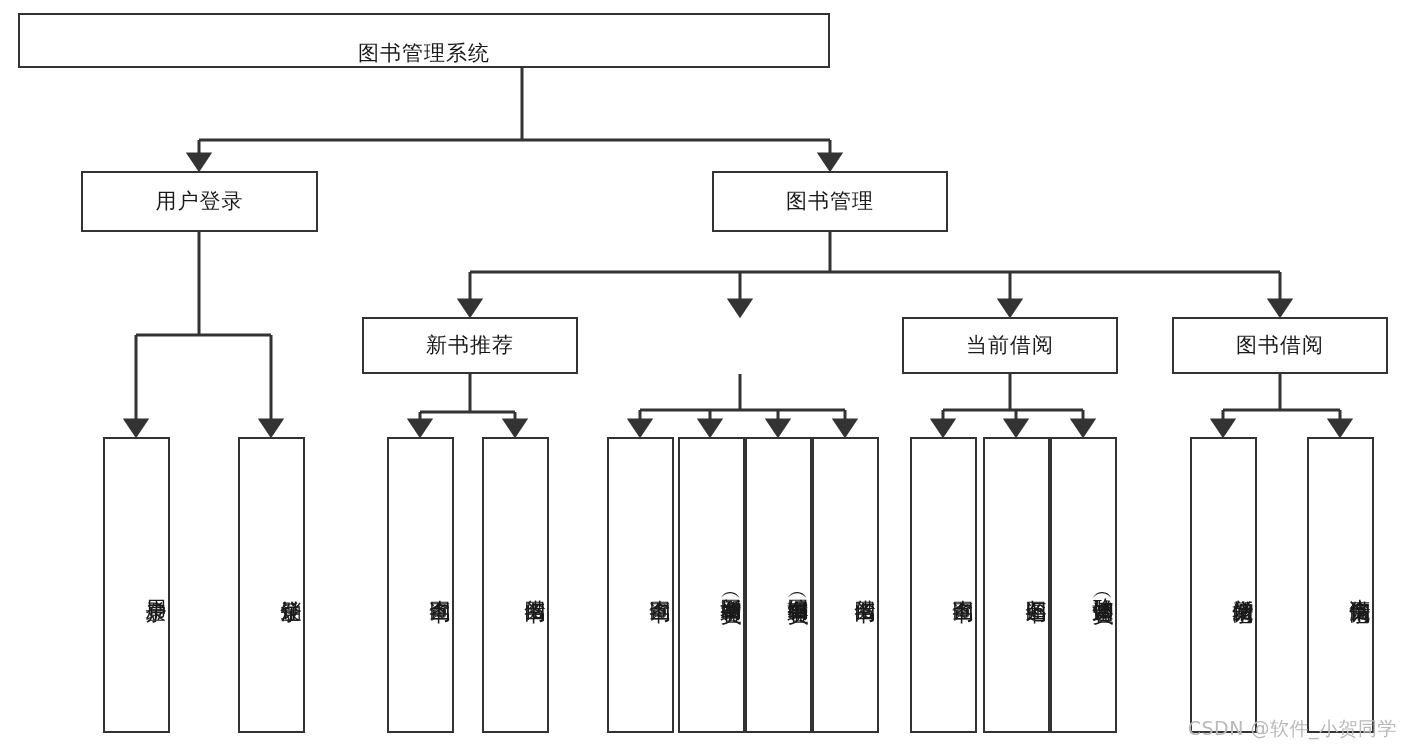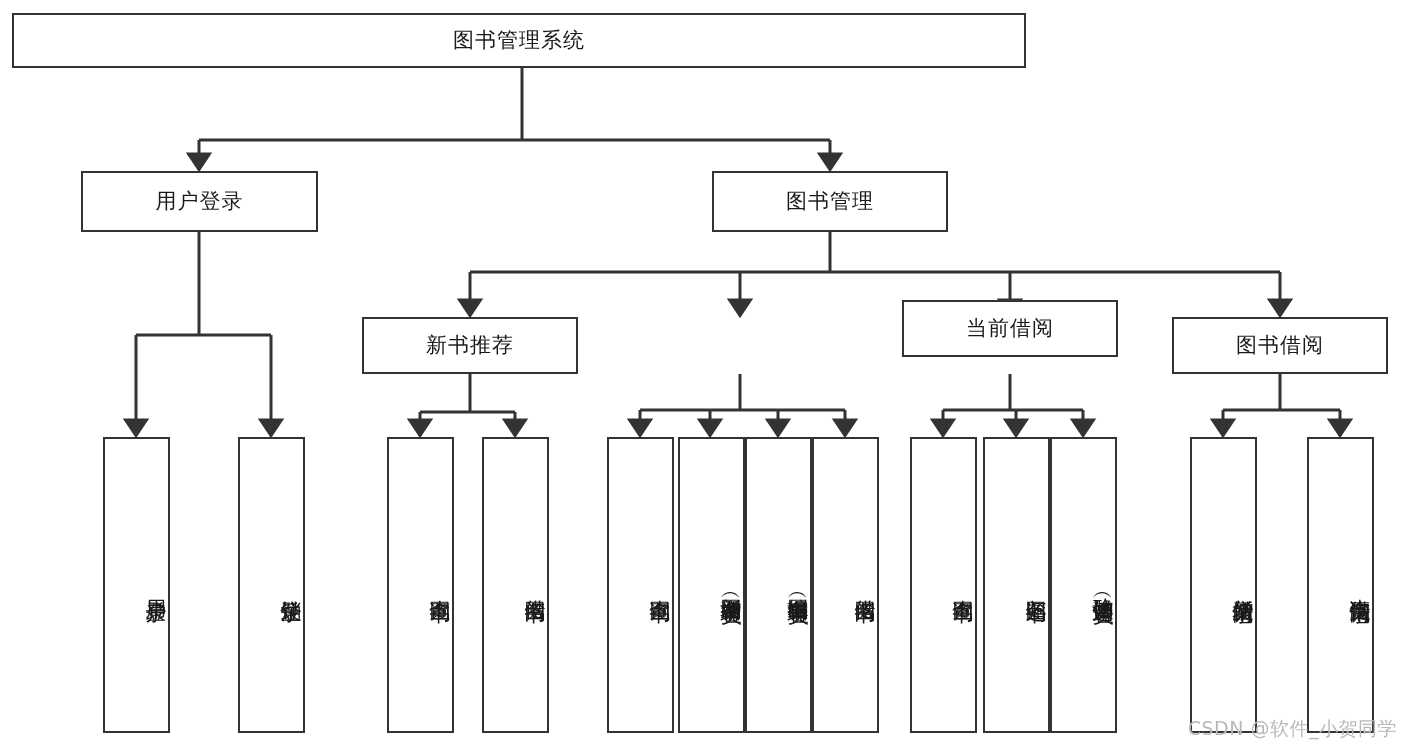--- a/index.html
+++ b/index.html
@@ -118,35 +118,35 @@
       <path d="M1016,410 L1016,428" marker-end="url(#arrow)"></path>
       <path d="M1083,410 L1083,428" marker-end="url(#arrow)"></path>
 
       <path d="M1280,374 L1280,410"></path>
       <path d="M1223,410 L1340,410"></path>
       <path d="M1223,410 L1223,428" marker-end="url(#arrow)"></path>
       <path d="M1340,410 L1340,428" marker-end="url(#arrow)"></path>
     </g>
   </svg>
 
-  <div class="node node-h" style="left:12px; top:13px; width:1014px; height:55px;">
+  <div class="node node-h" style="left:18px; top:13px; width:812px; height:55px;align-items:flex-end;">
     <span>图书管理系统</span>
   </div>
 
   <div class="node node-h" style="left:81px; top:171px; width:237px; height:61px;">
     <span>用户登录</span>
   </div>
   <div class="node node-h" style="left:362px; top:317px; width:216px; height:57px;">
     <span>新书推荐</span>
   </div>
 
   <div class="node node-h" style="left:712px; top:171px; width:236px; height:61px;">
     <span>图书管理</span>
   </div>
-  <div class="node node-h" style="left:902px; top:300px; width:216px; height:57px;">
+  <div class="node node-h" style="left:902px; top:317px; width:216px; height:57px;">
     <span>当前借阅</span>
   </div>
   <div class="node node-h" style="left:1172px; top:317px; width:216px; height:57px;">
     <span>图书借阅</span>
   </div>
 
   <div class="node node-v" style="left:103px; top:437px; width:67px; height:296px;">
     <span>用户登录</span>
   </div>
   <div class="node node-v" style="left:238px; top:437px; width:67px; height:296px;">

